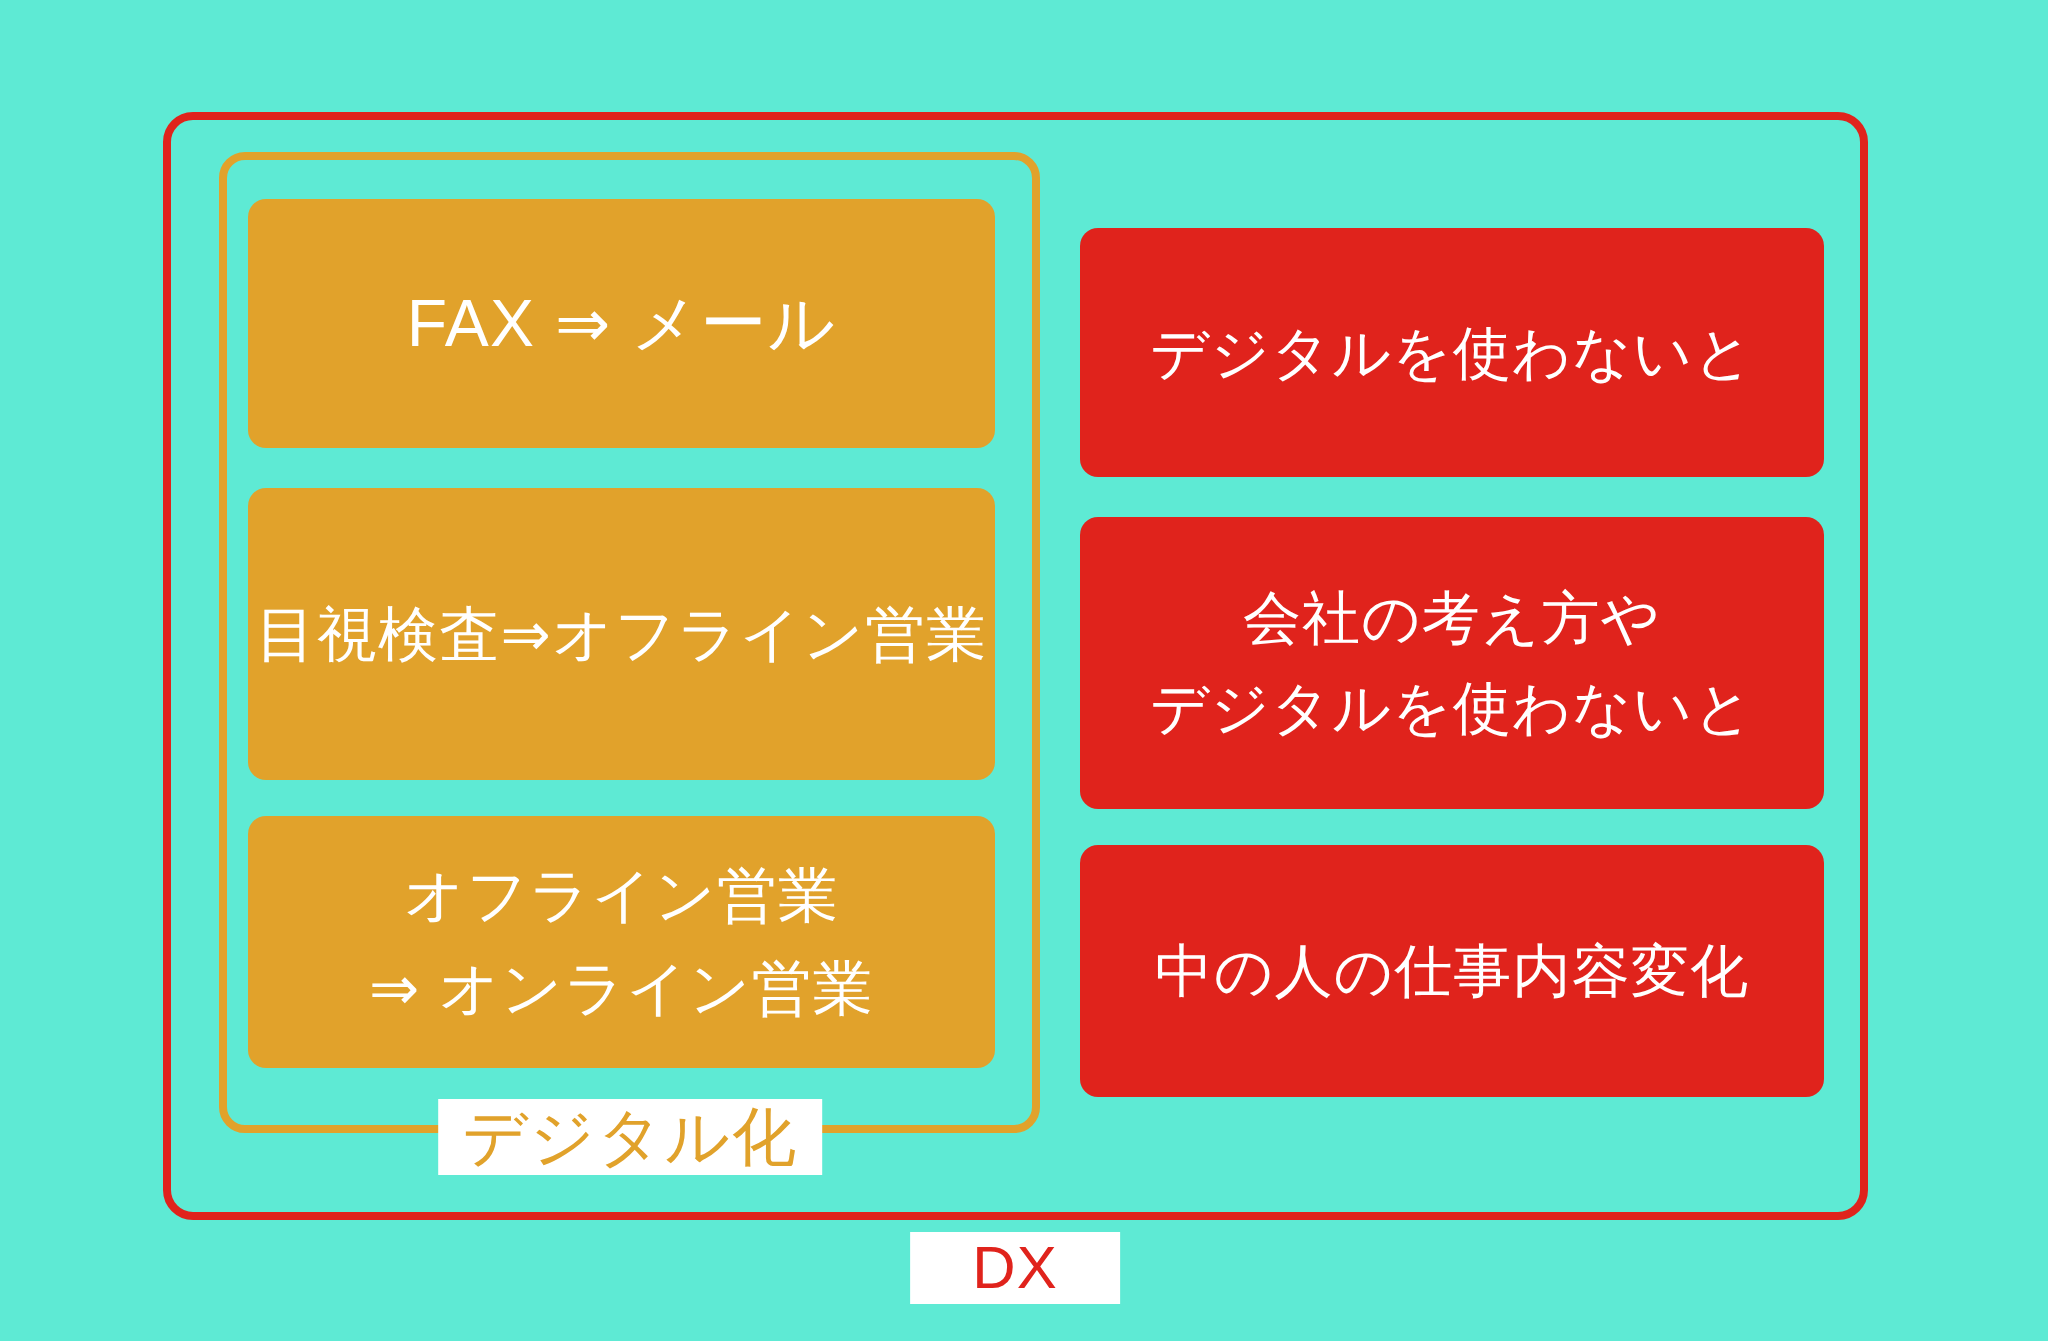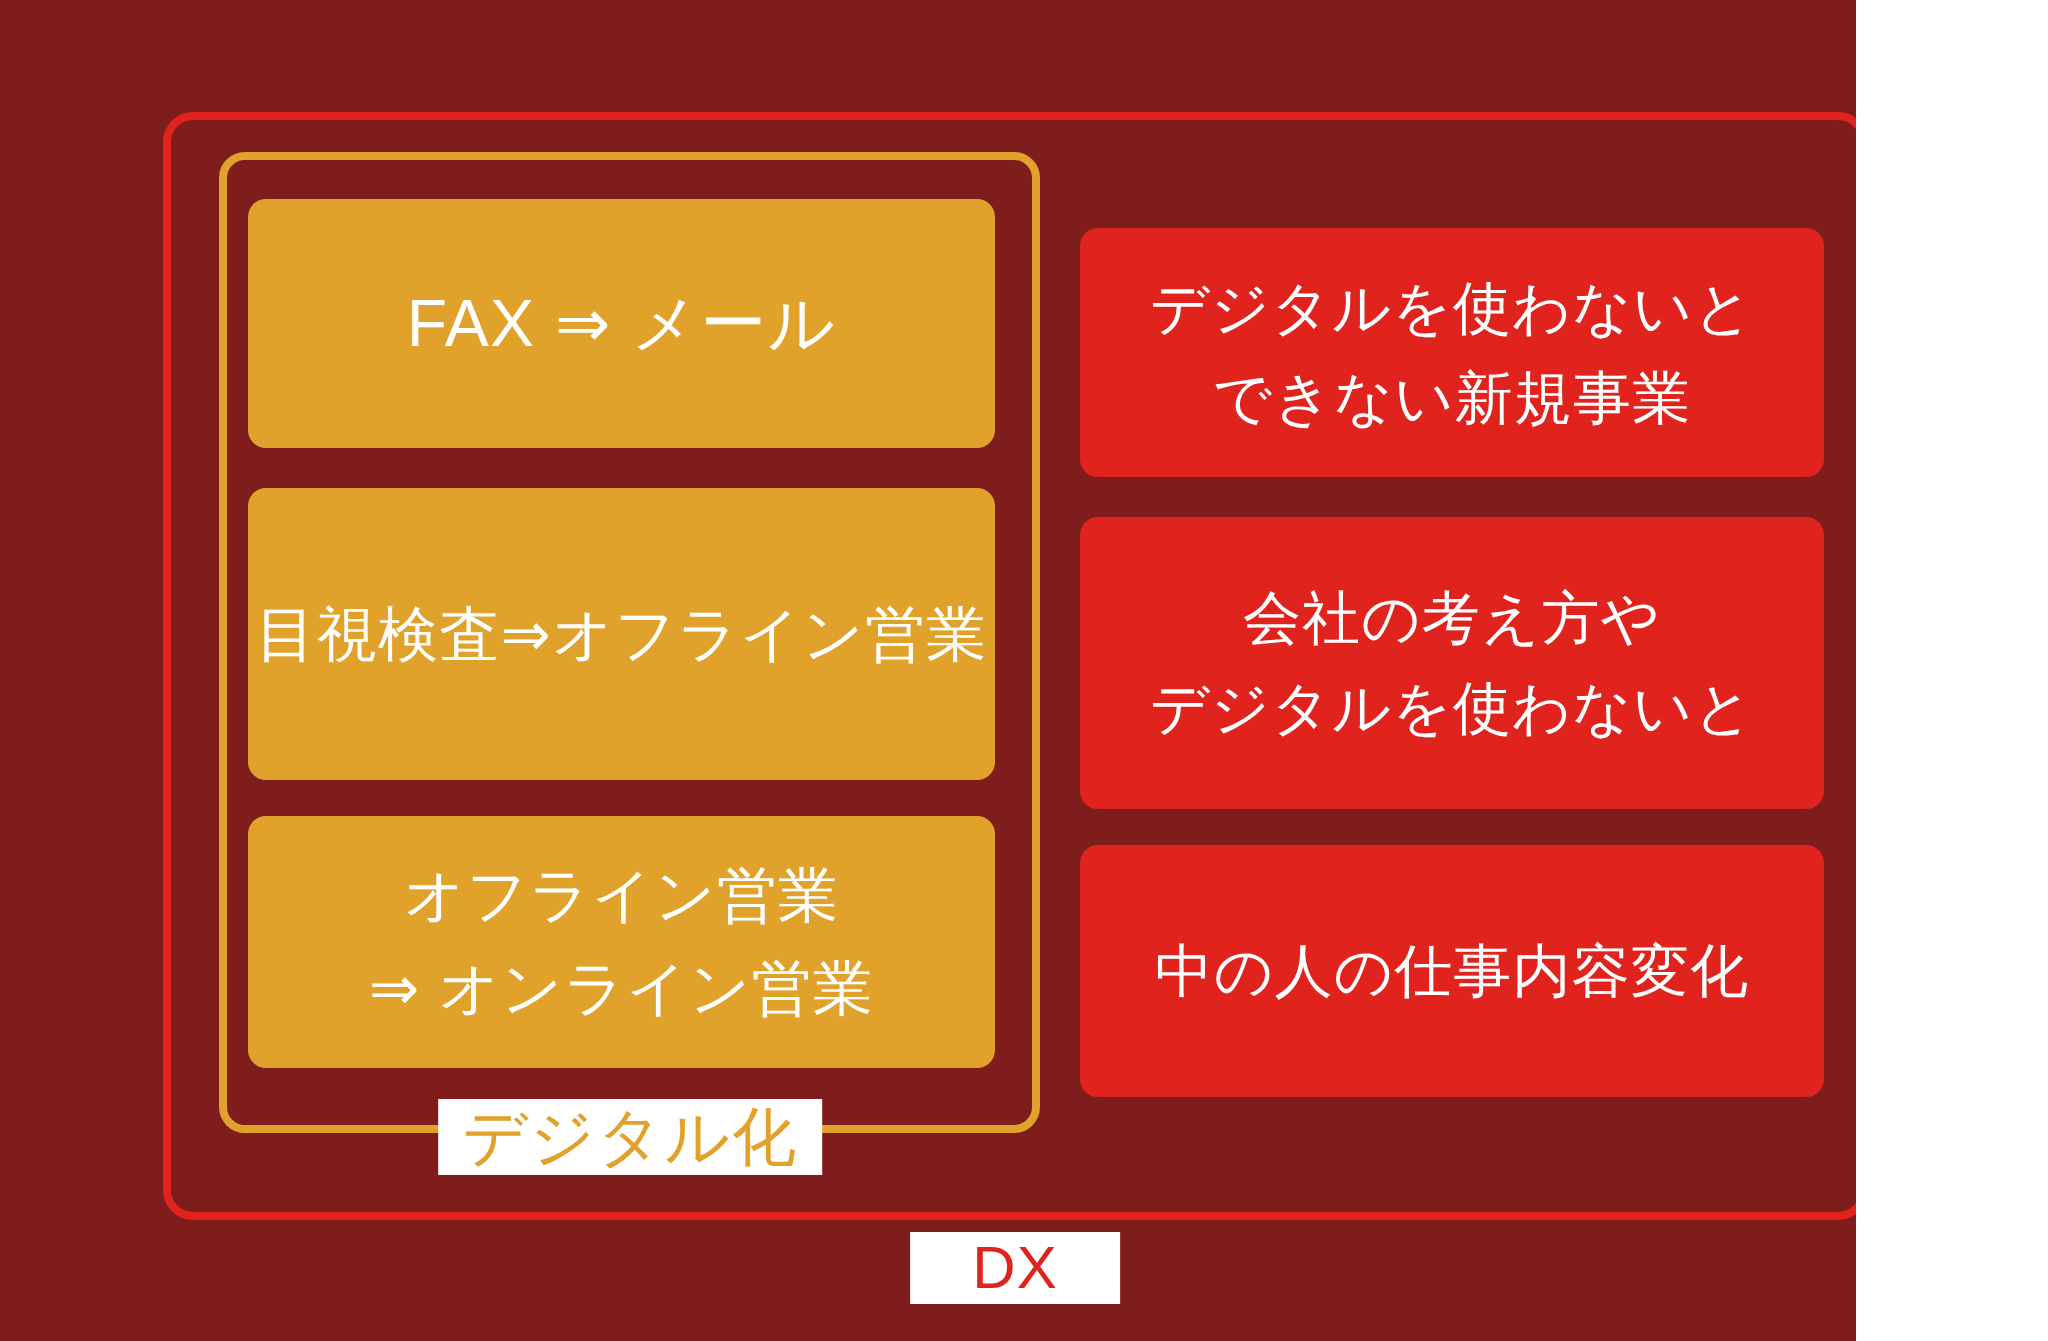--- a/index.html
+++ b/index.html
@@ -9,23 +9,23 @@
   }
   * { box-sizing: border-box; }
   html, body {
     margin: 0;
     padding: 0;
     background: #FFFFFF;
     font-family: "Liberation Sans", "DejaVu Sans", sans-serif;
   }
   .canvas {
     position: relative;
-    width: 1856px;
+    width: 2048px;
     height: 1341px;
-    background: #7f1d1d;
+    background: #5eead4;
     overflow: hidden;
   }
   
   .dx-frame {
     position: absolute;
     left: 163px;
     top: 112px;
     width: 1705px;
     height: 1108px;
     border: 8px solid var(--red);
@@ -113,21 +113,20 @@
     <span class="line">目視検査⇒オフライン営業</span>
 
   </div>
   <div class="box box-amber row-3 fs-amber">
     <span class="line">オフライン営業</span>
     <span class="line">⇒ オンライン営業</span>
   </div>
 
   <div class="box box-red row-1 fs-red">
     <span class="line">デジタルを使わないと</span>
-    <span class="line">できない新規事業</span>
   </div>
   <div class="box box-red row-2 fs-red">
     <span class="line">会社の考え方や</span>
     <span class="line">デジタルを使わないと</span>
   </div>
   <div class="box box-red row-3 fs-red">
     <span class="line">中の人の仕事内容変化</span>
 
   </div>
 

